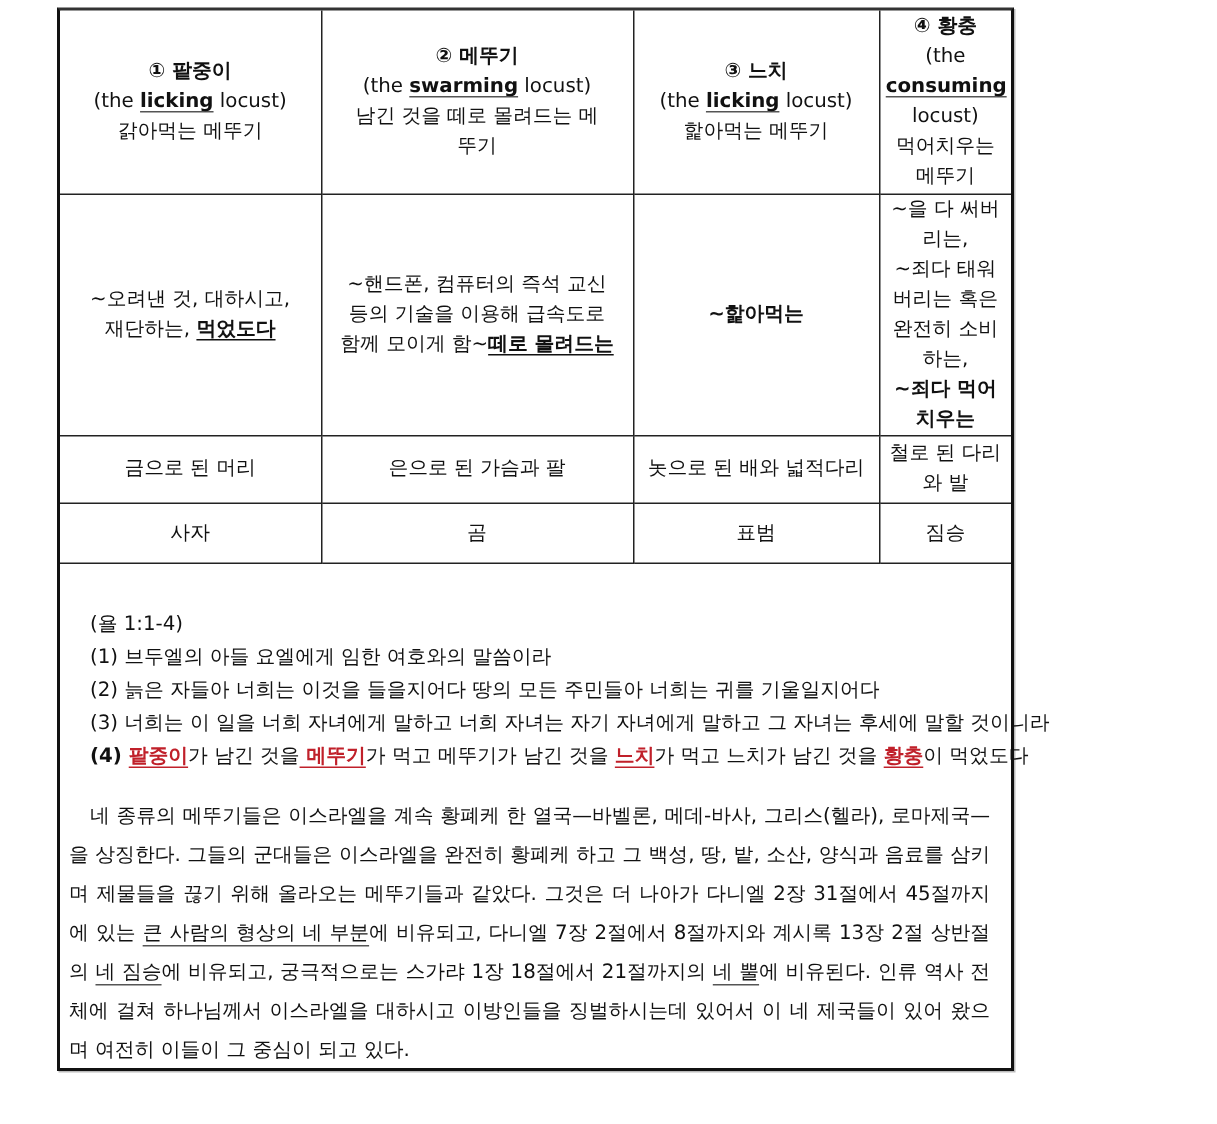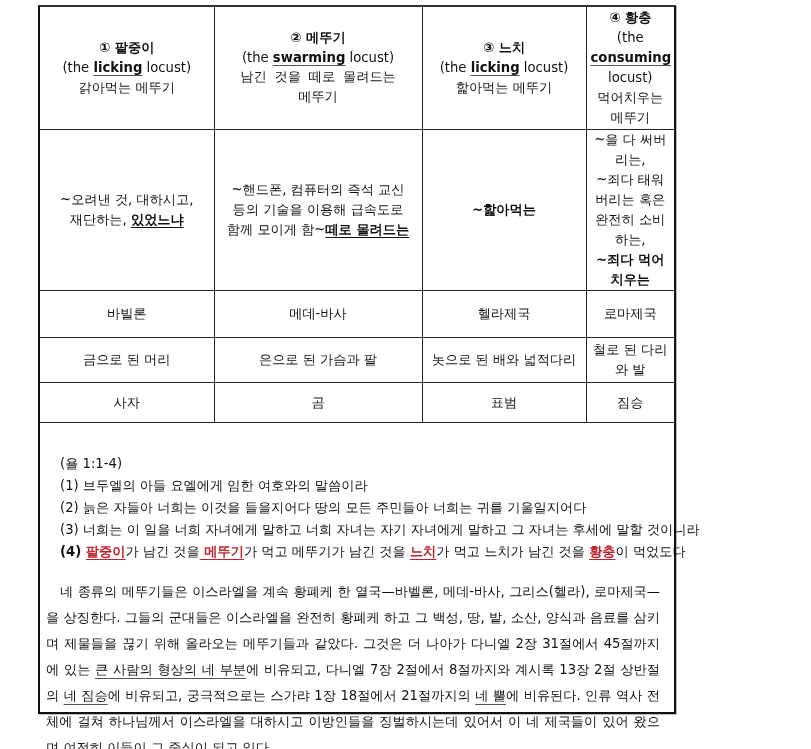--- a/index.html
+++ b/index.html
@@ -58,61 +58,55 @@
     <tbody>
         <tr class="r1">
       <td>
         <div class="title"><span>①</span> <span>팥중이</span></div>
         <div class="eng"><span>(the </span><span class="kw">licking</span><span> locust)</span></div>
         <div>갉아먹는 메뚜기</div>
       </td>
       <td>
         <div class="title"><span>②</span> <span>메뚜기</span></div>
         <div class="eng"><span>(the </span><span class="kw">swarming</span><span> locust)</span></div>
-        <div style="padding:0 18px;font-family:Liberation Mono, monospace;">남긴 것을 떼로 몰려드는 메뚜기</div>
+        <div style="padding:0 18px;">남긴 것을 떼로 몰려드는 메뚜기</div>
       </td>
       <td>
         <div class="title"><span>③</span> <span>느치</span></div>
         <div class="eng"><span>(the </span><span class="kw">licking</span><span> locust)</span></div>
         <div>핥아먹는 메뚜기</div>
       </td>
       <td>
         <div class="title"><span>④</span> <span>황충</span></div>
         <div class="eng"><span>(the </span><span class="kw">consuming</span><span> locust)</span></div>
         <div>먹어치우는 메뚜기</div>
       </td>
     </tr>
 
     <tr class="r2">
       <td>
         <div>~오려낸 것, 대하시고,</div>
-        <div><span>재단하는, </span><span class="b u">있었느냐</span></div>
+        <div><span>재단하는, </span><span class="b u">먹었도다</span></div>
       </td>
       <td>
         <div>~핸드폰, 컴퓨터의 즉석 교신</div>
         <div>등의 기술을 이용해 급속도로</div>
         <div style="white-space:nowrap;"><span>함께 모이게 함~</span><span class="b u">떼로 몰려드는</span></div>
       </td>
       <td>
         <div class="b">~핥아먹는</div>
       </td>
       <td>
         <div>~을 다 써버리는,</div>
         <div>~죄다 태워버리는 혹은</div>
         <div>완전히 소비하는,</div>
         <div class="b">~죄다 먹어치우는</div>
       </td>
     </tr>
 
-    <tr class="r3">
-      <td>바빌론</td>
-      <td>메데-바사</td>
-      <td>헬라제국</td>
-      <td>로마제국</td>
-    </tr>
 
     <tr class="r4">
       <td>금으로 된 머리</td>
       <td>은으로 된 가슴과 팔</td>
       <td style="white-space:nowrap;">놋으로 된 배와 넓적다리</td>
       <td>철로 된 다리와 발</td>
     </tr>
 
     <tr class="r5">
       <td>사자</td>

